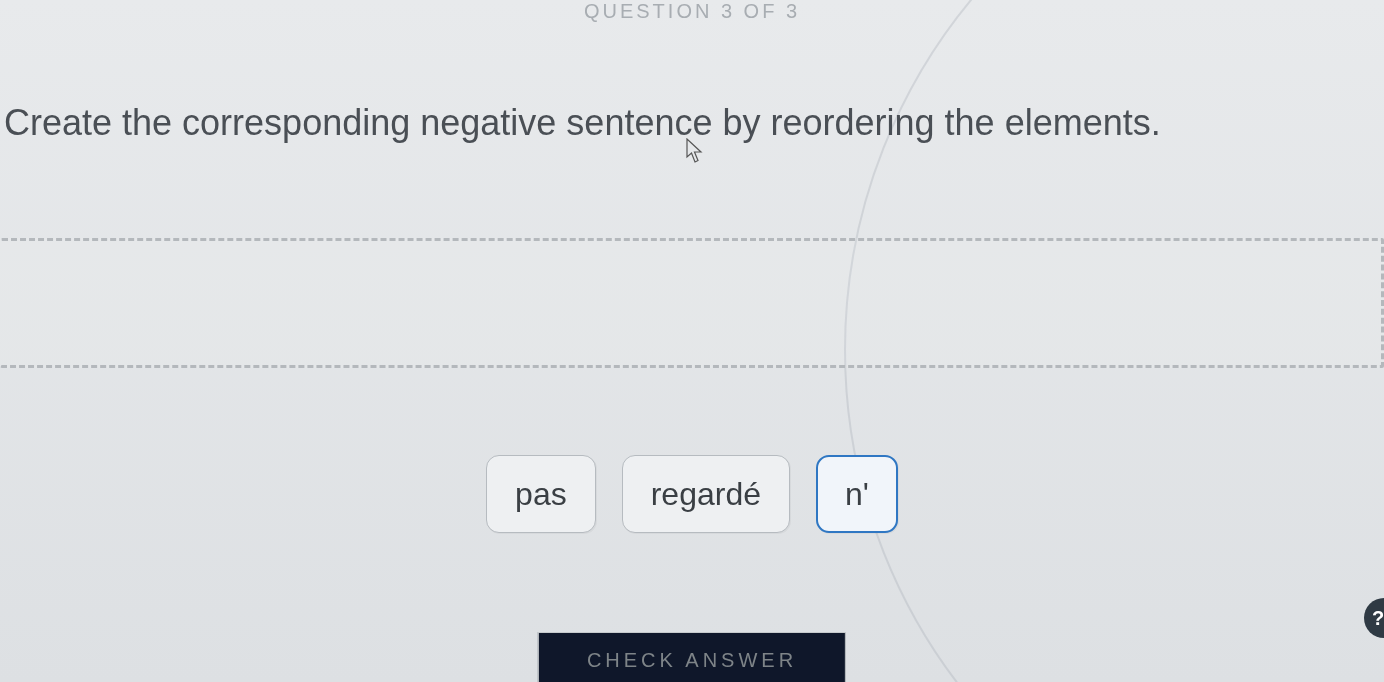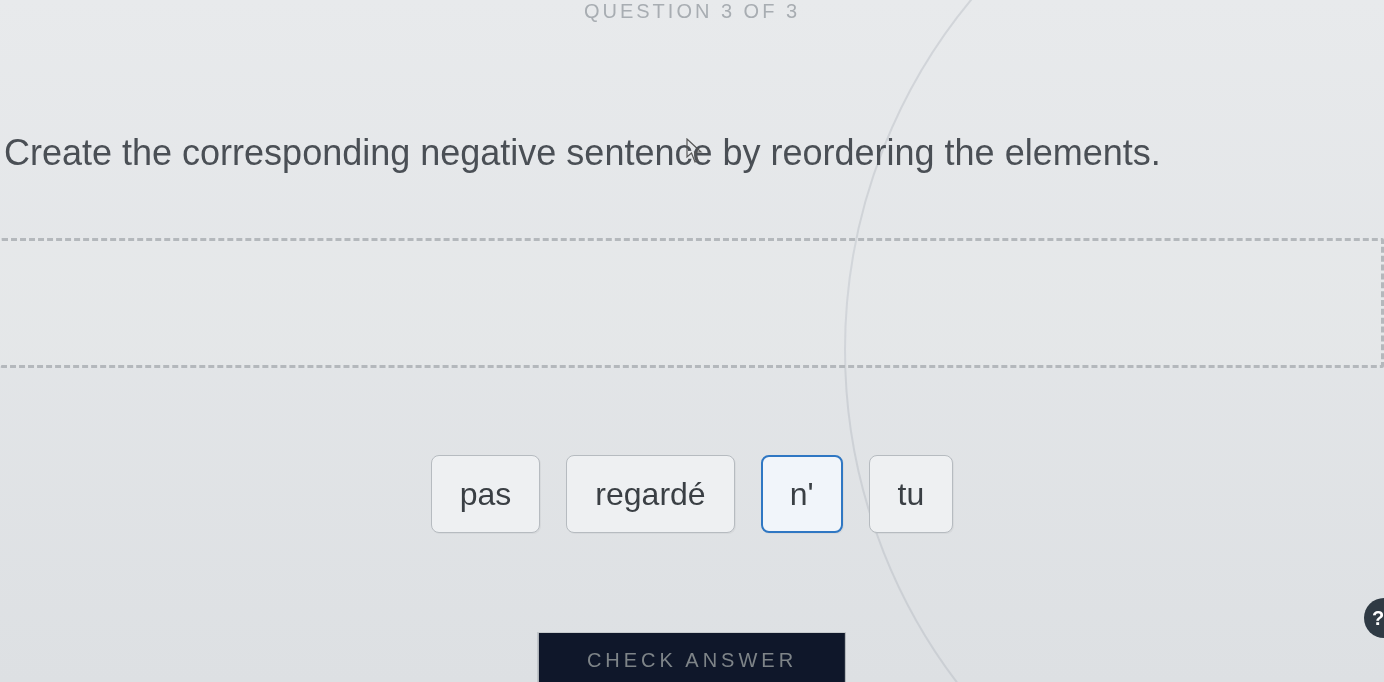--- a/index.html
+++ b/index.html
@@ -29,21 +29,20 @@
     .prompt {
       position: absolute;
       top: 100px;
       left: 0;
       right: 0;
       padding: 0 4px;
       font-size: 36px;
       color: #4a4f55;
       font-weight: 400;
       line-height: 1.3;
-      margin-top: 30px;
     }
     .cursor-icon {
       position: absolute;
       top: 138px;
       left: 686px;
       width: 18px;
       height: 26px;
       pointer-events: none;
     }
     .drop-zone {
@@ -63,21 +62,21 @@
       left: 0;
       right: 0;
       display: flex;
       justify-content: center;
       gap: 26px;
       align-items: stretch;
     }
     .tile {
       background: #eef0f2;
       border: 1px solid #b6bbc0;
-      border-radius: 8px;
+      border-radius: 13px;
       padding: 18px 28px;
       font-size: 32px;
       color: #3a3f44;
       cursor: grab;
       box-shadow: 1px 1px 0 rgba(0,0,0,0.04);
       user-select: none;
       display: flex;
       align-items: center;
       justify-content: center;
       min-height: 78px;
@@ -153,22 +152,19 @@
 <div class="tiles-row">
   <div class="tile">
     <span>pas</span>
   </div>
   <div class="tile">
     <span>regardé</span>
   </div>
   <div class="tile selected">
     <span>n'</span>
   </div>
-  <div class="tile">
-    <span>tu</span>
-  </div>
 </div>
 
 <button class="check-btn">CHECK ANSWER</button>
 
 <div class="help-bubble">
   <span>?</span>
 </div>
 
 </body></html>

